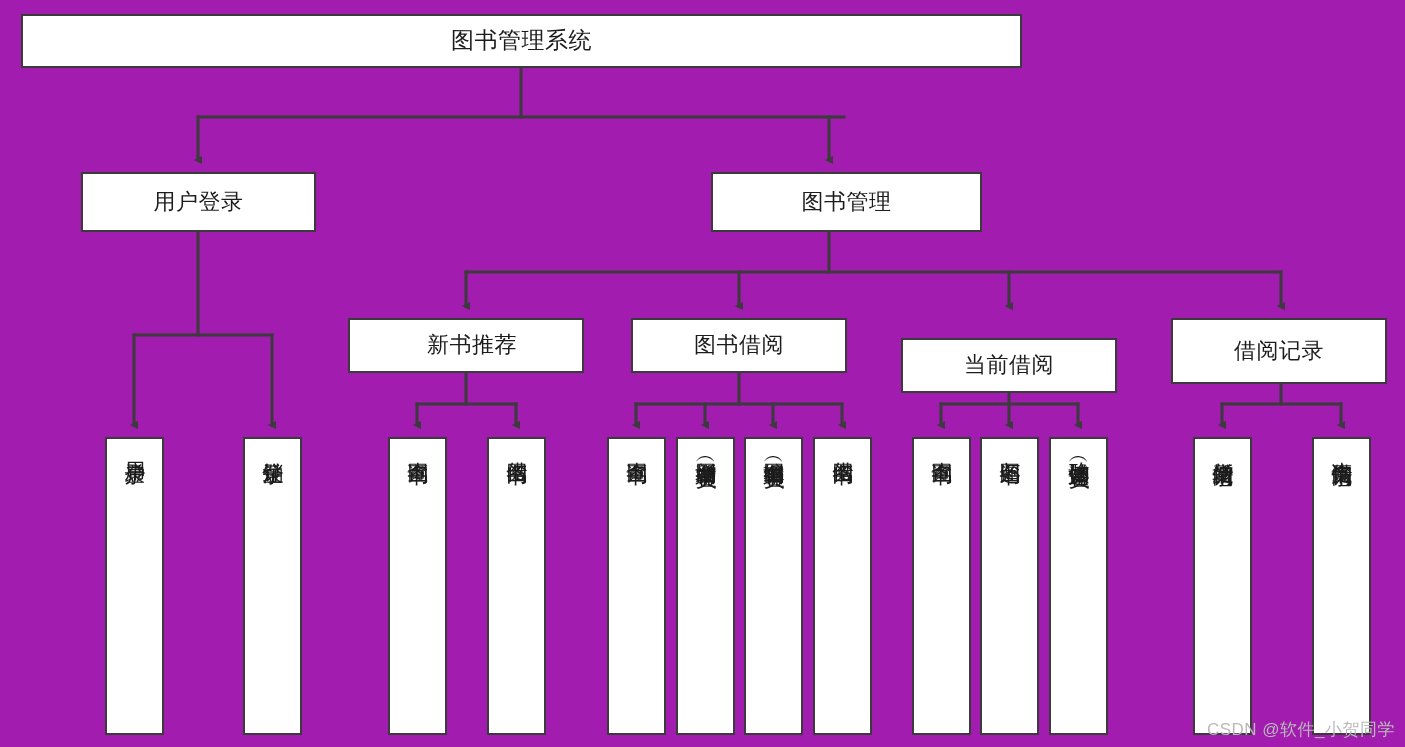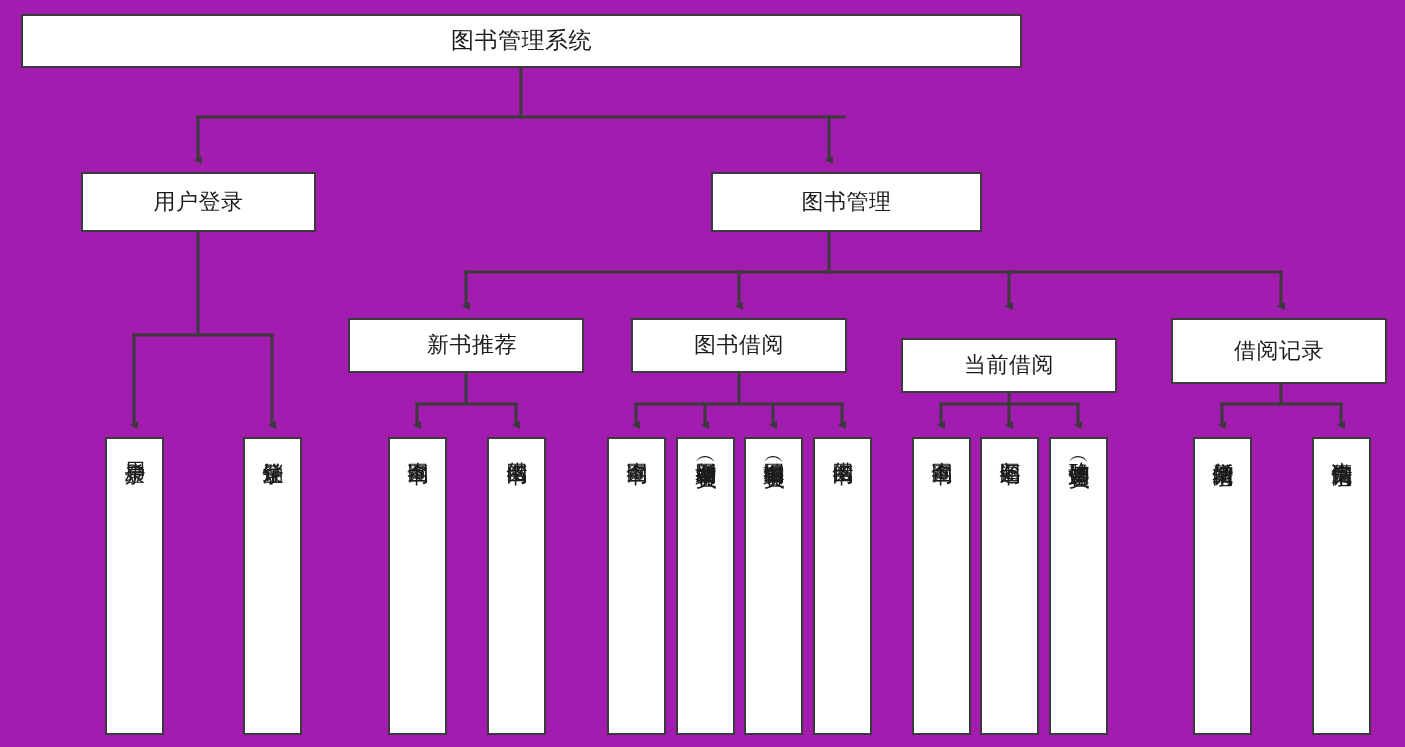--- a/index.html
+++ b/index.html
@@ -186,14 +186,15 @@
     <span class="node-label">确认归还（管理员）</span>
   </div>
 
   <div class="node-box vertical" style="left:1193px; top:437px; width:59px; height:298px;">
     <span class="node-label">新增借阅记录</span>
   </div>
   <div class="node-box vertical" style="left:1312px; top:437px; width:59px; height:298px;">
     <span class="node-label">查询借阅记录</span>
   </div>
 
+  <div class="watermark">CSDN @软件_小贺同学</div>
 
 </div>
 
 </body></html>

